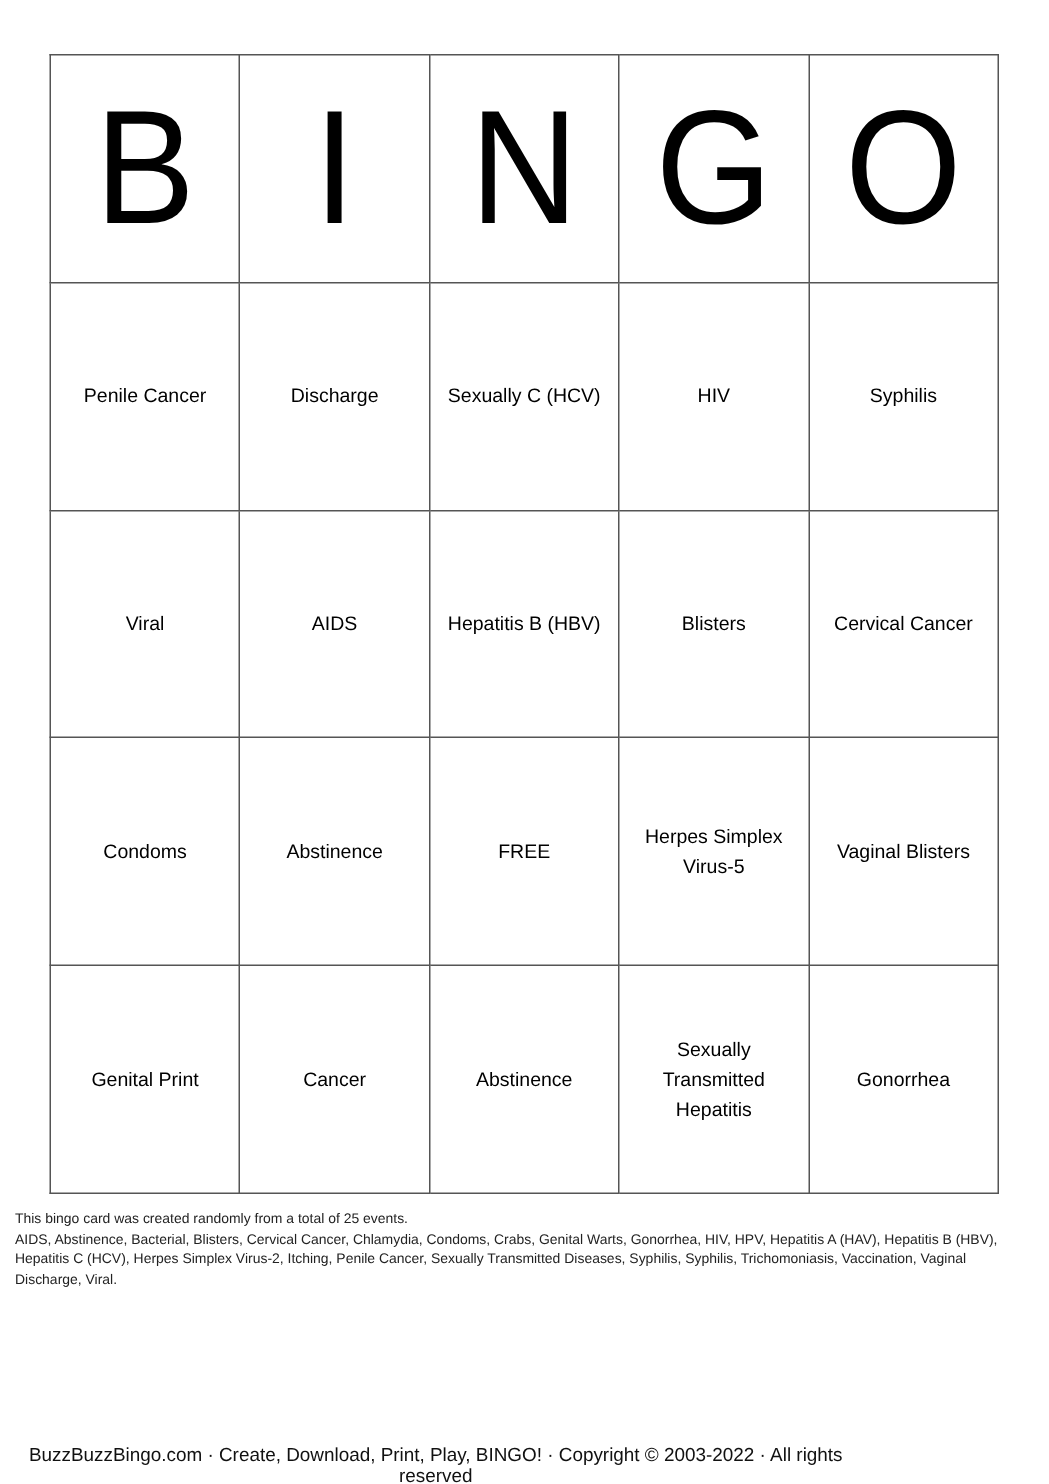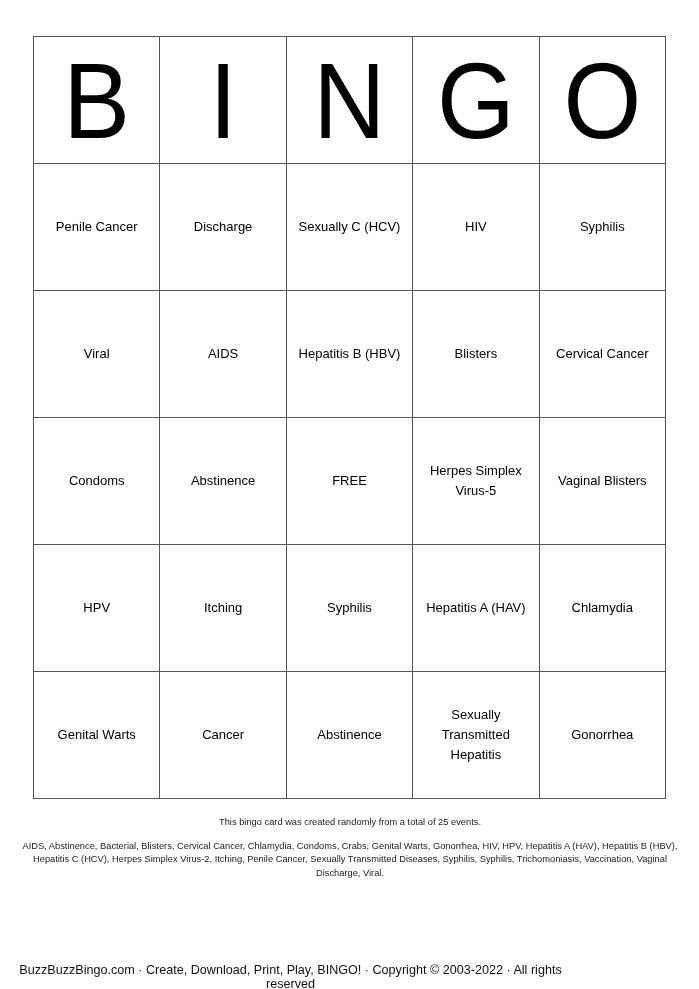--- a/index.html
+++ b/index.html
@@ -47,21 +47,21 @@
     }
     .info {
       position: absolute;
       left: 10px;
       top: 806px;
       width: 680px;
       font-size: 9.3px;
       line-height: 13.5px;
       color: #222;
     }
-    .info p { margin: 10px; text-align: center; }
+    .info p { margin: 0; }
     .footer {
       position: absolute;
       left: 0;
       top: 963px;
       width: 581px;
       text-align: center;
       font-size: 12.6px;
       color: #111;
     }
   </style>
@@ -92,28 +92,21 @@
       <td class="cell">Cervical Cancer</td>
     </tr>
     <tr>
       <td class="cell">Condoms</td>
       <td class="cell">Abstinence</td>
       <td class="cell">FREE</td>
       <td class="cell">Herpes Simplex Virus-5</td>
       <td class="cell">Vaginal Blisters</td>
     </tr>
     <tr>
-      <td class="cell">HPV</td>
-      <td class="cell">Itching</td>
-      <td class="cell">Syphilis</td>
-      <td class="cell">Hepatitis A (HAV)</td>
-      <td class="cell">Chlamydia</td>
-    </tr>
-    <tr>
-      <td class="cell">Genital Warts</td>
+      <td class="cell">Genital Print</td>
       <td class="cell">Cancer</td>
       <td class="cell">Abstinence</td>
       <td class="cell">Sexually Transmitted Hepatitis</td>
       <td class="cell">Gonorrhea</td>
     </tr>
   </tbody>
 </table>
 
 <div class="info">
   <p>This bingo card was created randomly from a total of 25 events.</p>

